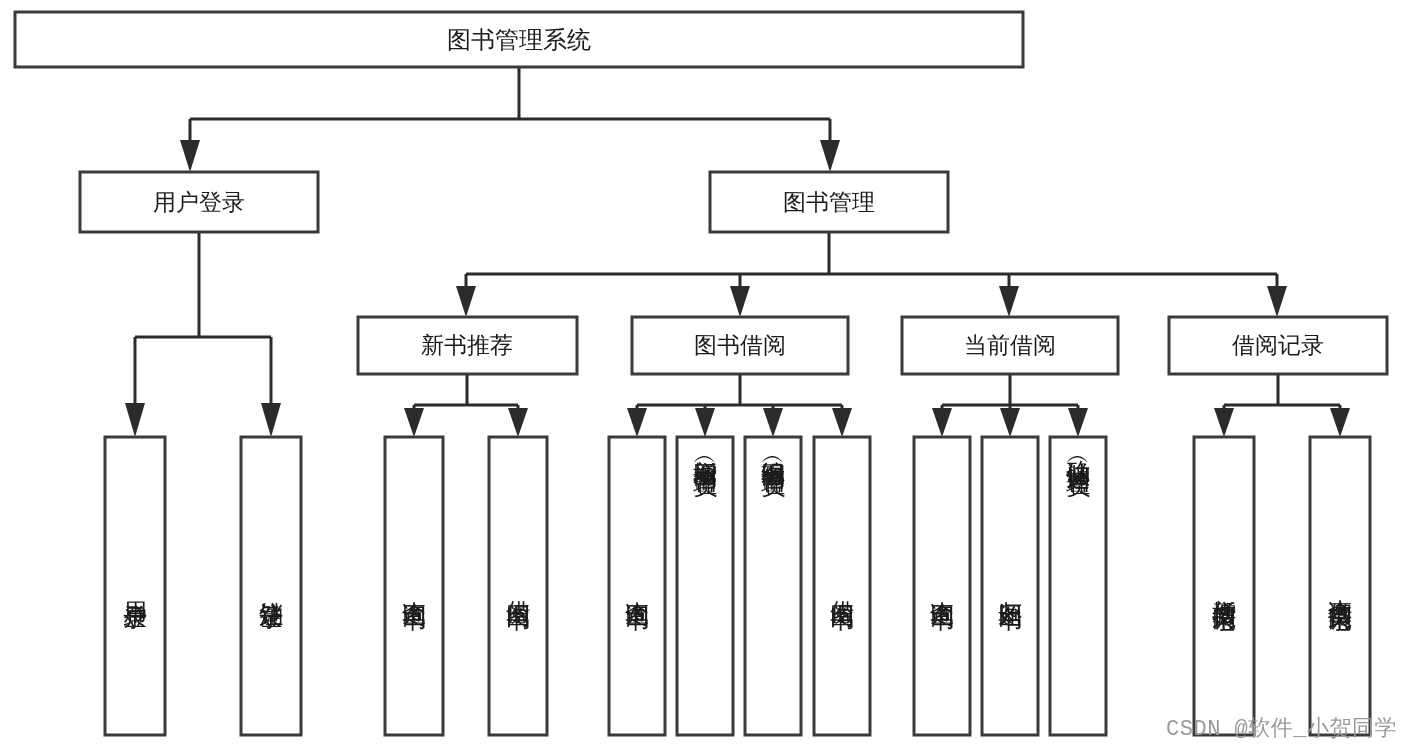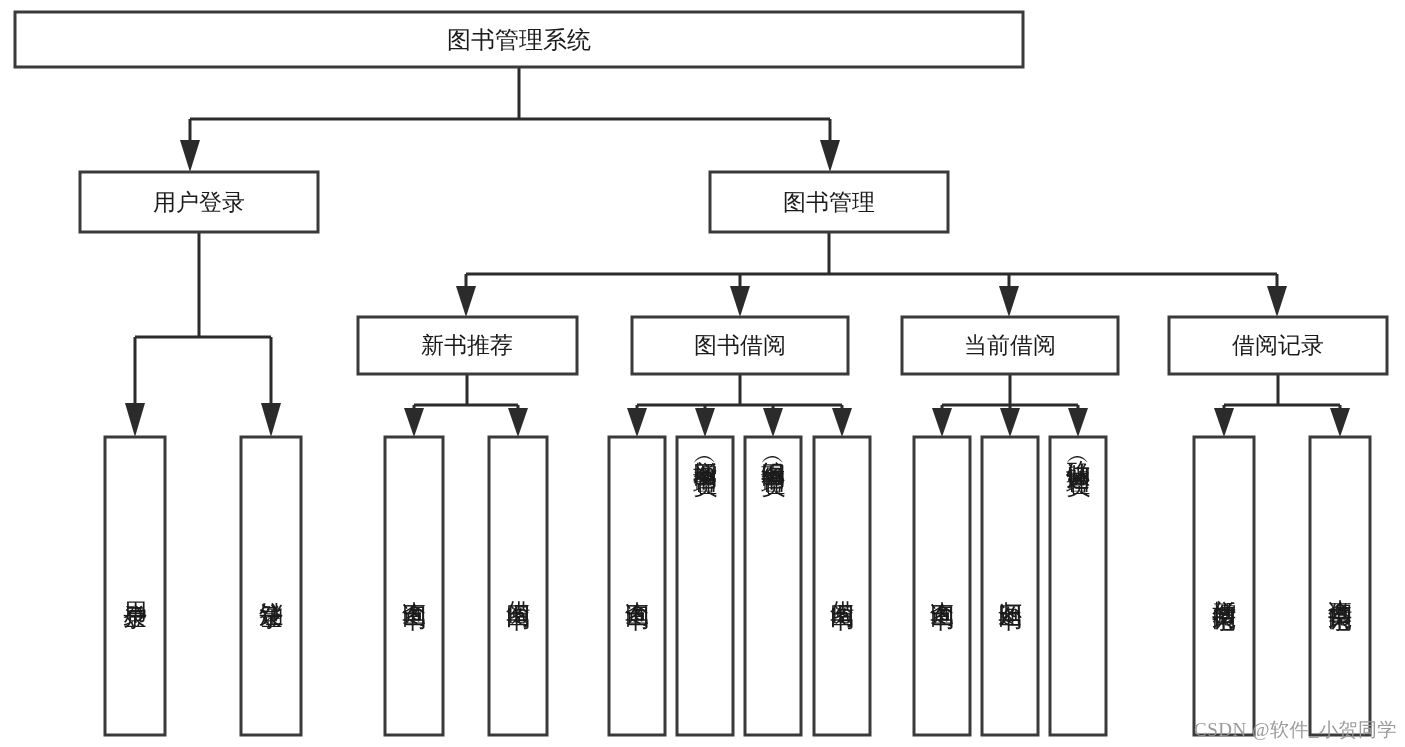--- a/index.html
+++ b/index.html
@@ -71,22 +71,22 @@
     line-height: 1.18;
     color: #1b1b1b;
     letter-spacing: 2px;
     white-space: nowrap;
     text-align: center;
   }
   .watermark {
     position: absolute;
     right: 8px;
     bottom: 4px;
-    font-family: Liberation Serif, serif;
-    font-size: 19px;
+    font-family: Liberation Mono, monospace;
+    font-size: 22px;
     color: #9a9a9a;
     white-space: nowrap;
     letter-spacing: 0.5px;
   }
 </style>
 </head>
 <body>
 
 <div id="diagram-root">
 

